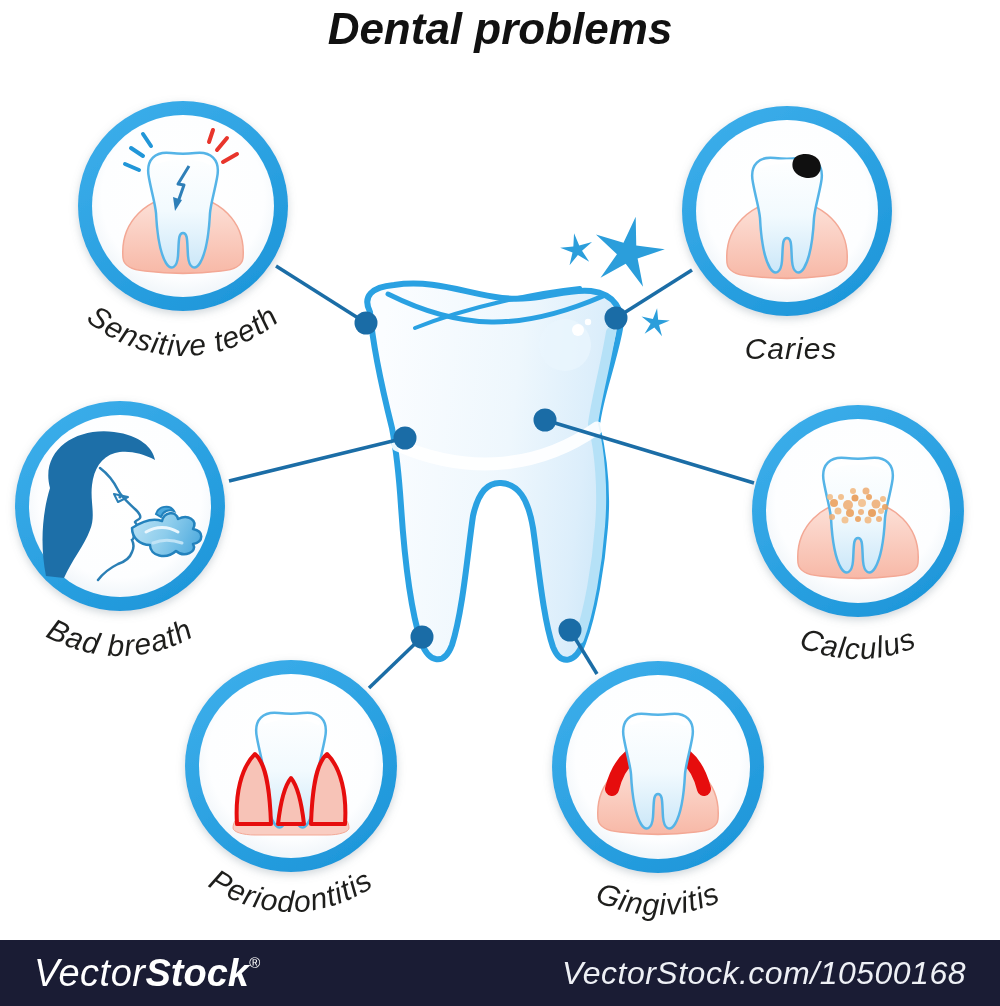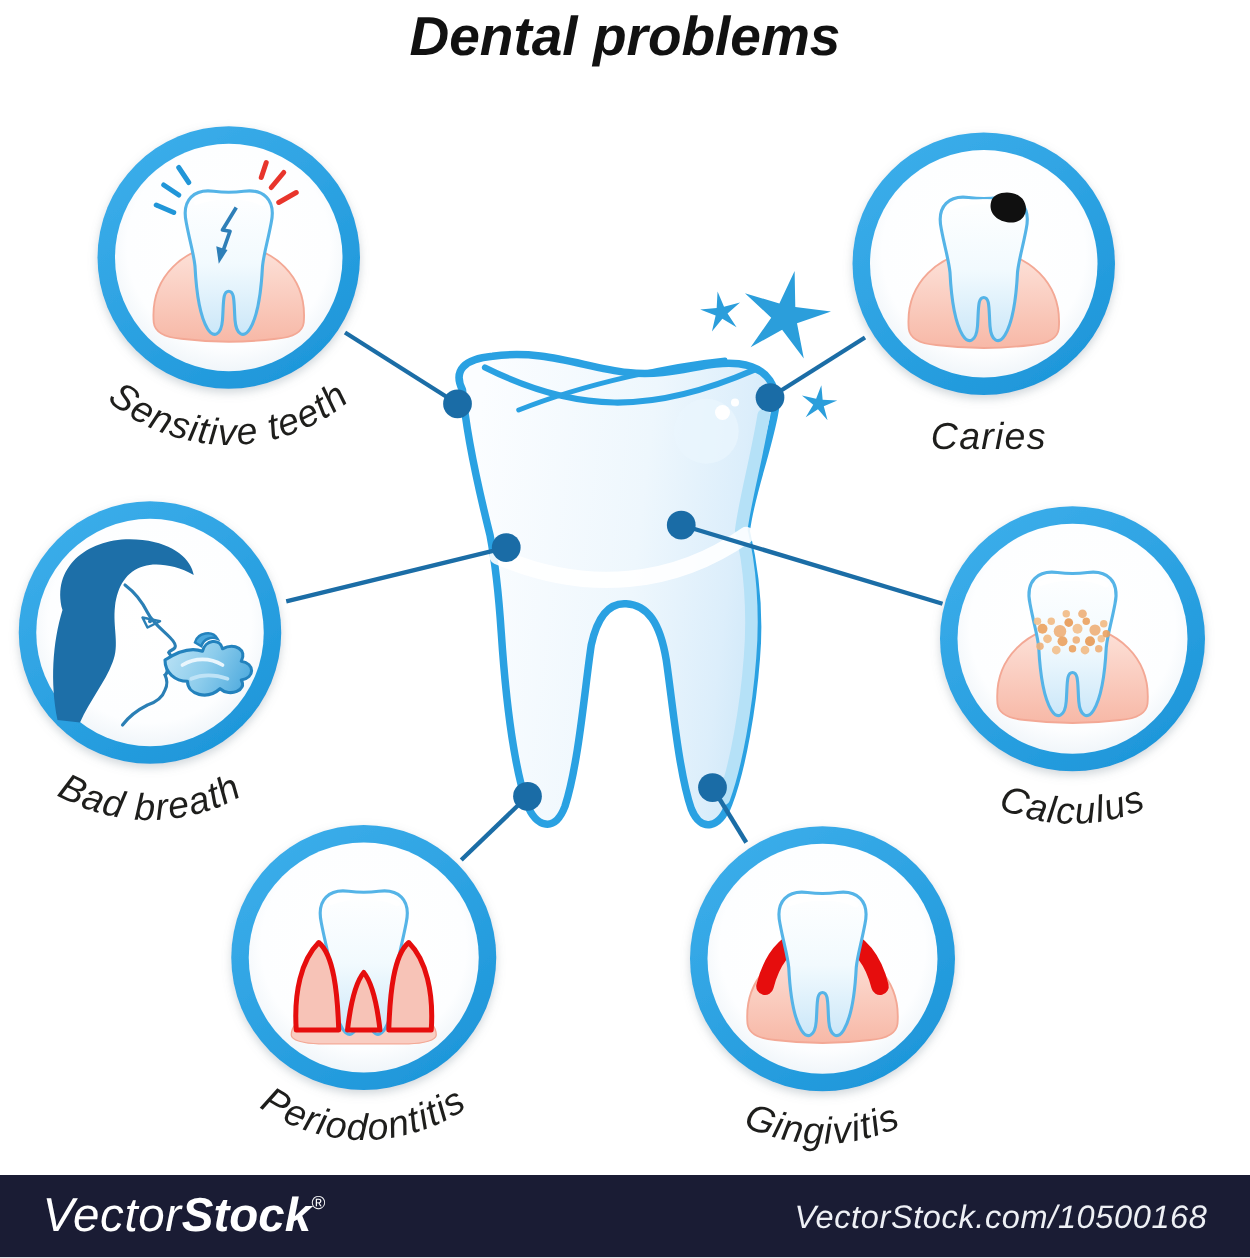--- a/index.html
+++ b/index.html
@@ -8,21 +8,21 @@
   svg{display:block;}
   .title-text{font-family:"Liberation Sans",sans-serif;font-weight:bold;fill:#111111;}
   .label-text{font-family:"Liberation Sans",sans-serif;fill:#1e1e1c;letter-spacing:1px;}
   .watermark-bar{position:absolute;left:0;bottom:0;width:1000px;height:66px;background:#1a1c34;
                  display:flex;align-items:center;justify-content:space-between;
                  padding:0 34px;box-sizing:border-box;}
   .brand{color:#ffffff;font-size:38px;line-height:1;}
   .brand .v{font-weight:normal;letter-spacing:0.5px;}
   .brand .s{font-weight:bold;}
   .brand sup{font-size:15px;vertical-align:18px;font-weight:normal;}
-  .item-number{color:#eef0f5;font-size:26px;letter-spacing:0.5px;font-weight:normal;}
+  .item-number{color:#eef0f5;font-size:32px;letter-spacing:0.5px;font-weight:normal;}
 </style>
 </head>
 <body>
 
 <div class="canvas">
 <svg width="1000" height="940" viewBox="0 0 1000 940" xmlns="http://www.w3.org/2000/svg">
   <defs>
     <linearGradient id="ringGrad" x1="0" y1="0" x2="0.7" y2="1">
       <stop offset="0" stop-color="#3fb0ec"></stop>
           <stop offset="1" stop-color="#1e97da"></stop>

